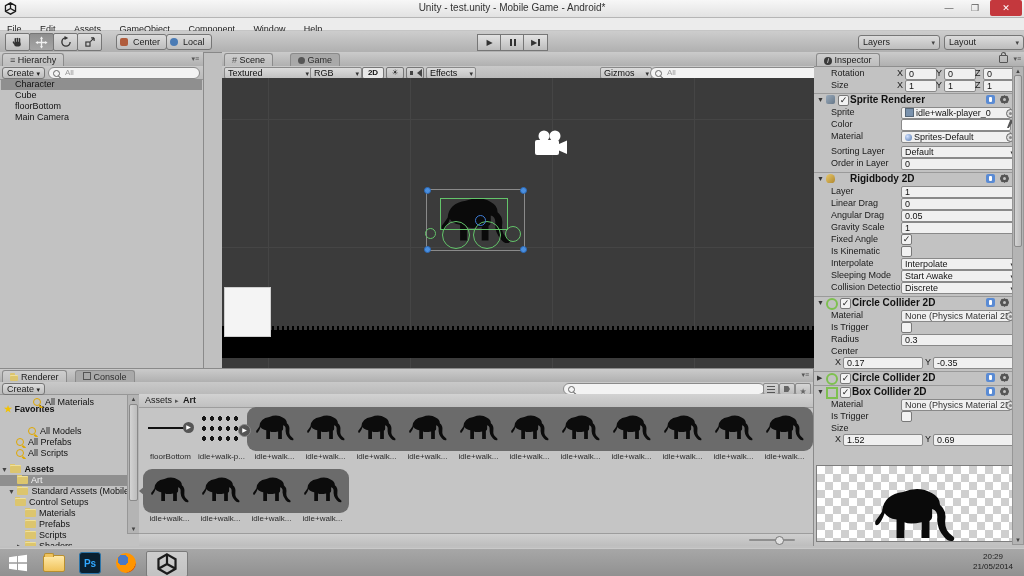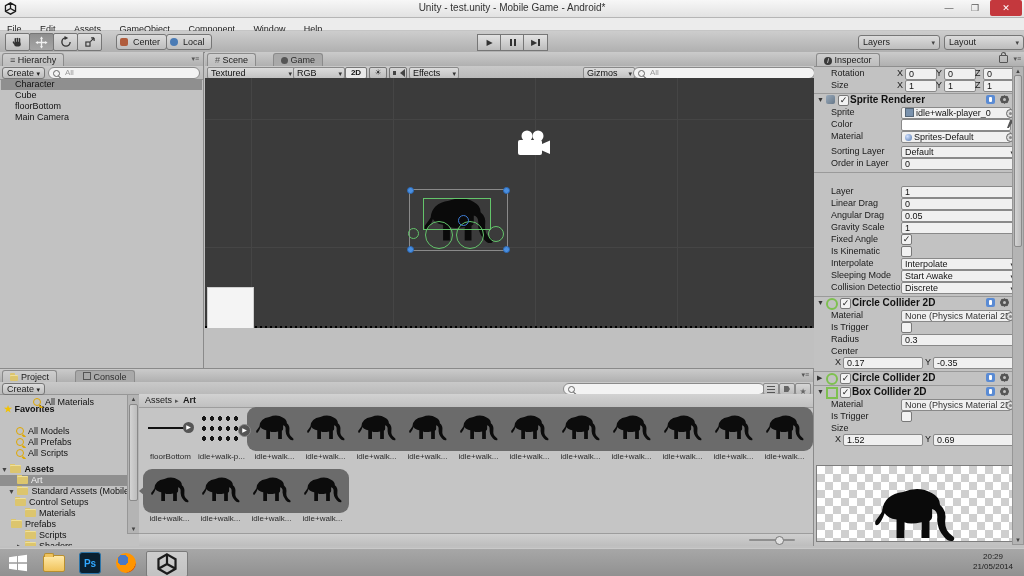--- a/index.html
+++ b/index.html
@@ -186,21 +186,21 @@
     <div class="abs ptoolbar" style="left:0;top:14px;right:0;height:13px">
       <div class="abs" style="left:2px;top:1px;height:10px;line-height:10px;font-size:9px;color:#222;background:linear-gradient(#dcdcdc,#bdbdbd);border:1px solid #767676;border-radius:3px;padding:0 4px"><span>Create</span> <span style="font-size:7px">▾</span></div>
       <div class="search" style="left:48px;top:1px;width:130px"><span class="mag"></span><span>All</span></div>
     </div>
     <div class="hrow sel" style="top:27px">Character</div>
     <div class="hrow" style="top:38px">Cube</div>
     <div class="hrow" style="top:49px">floorBottom</div>
     <div class="hrow" style="top:60px">Main Camera</div>
   </div>
 
-  <div class="abs" style="left:205px;top:52px;width:609px;height:276px">
+  <div class="abs" style="left:222px;top:52px;width:609px;height:316px">
     <div class="abs tabstrip" style="left:0;top:0;right:0;height:14px">
       <div class="tab" style="left:2px"><span style="color:#555">#</span> <span>Scene</span></div>
       <div class="tab inactive" style="left:68px"><span style="display:inline-block;width:7px;height:7px;border-radius:50%;background:#555;vertical-align:-1px"></span> <span>Game</span></div>
     </div>
     <div class="abs ptoolbar" style="left:0;top:14px;right:0;height:12px">
       <div class="abs field ddf" style="left:2px;top:1px;width:80px;background:linear-gradient(#dcdcdc,#c2c2c2)"><span>Textured</span><span class="arr">▾</span></div>
       <div class="abs field ddf" style="left:88px;top:1px;width:44px;background:linear-gradient(#dcdcdc,#c2c2c2)"><span>RGB</span><span class="arr">▾</span></div>
       <div class="abs" style="left:140px;top:1px;width:20px;height:10px;line-height:10px;text-align:center;font-size:8px;font-weight:bold;color:#111;background:#e8e8e8;border:1px solid #777;border-radius:2px">2D</div>
       <div class="abs" style="left:164px;top:1px;width:16px;height:10px;line-height:10px;text-align:center;font-size:8px;color:#333;background:linear-gradient(#d6d6d6,#bdbdbd);border:1px solid #777;border-radius:2px"><span>☀</span></div>
       <div class="abs" style="left:184px;top:1px;width:16px;height:10px;background:linear-gradient(#d6d6d6,#bdbdbd);border:1px solid #777;border-radius:2px">
@@ -236,50 +236,50 @@
         <div class="gdot" style="left:-3px;top:-3px"></div>
         <div class="gdot" style="right:-3px;top:-3px"></div>
         <div class="gdot" style="left:-3px;bottom:-3px"></div>
         <div class="gdot" style="right:-3px;bottom:-3px"></div>
       </div>
     </div>
   </div>
 
   <div class="abs" style="left:0;top:368px;width:813px;height:177px;background:#c2c2c2;border-top:1px solid #8a8a8a;border-right:1px solid #8a8a8a">
     <div class="abs tabstrip" style="left:0;top:0;right:0;height:13px">
-      <div class="tab" style="left:2px"><span class="foldico" style="width:8px;height:6px"></span><span>Project</span></div>
+      <div class="tab" style="left:2px"><span class="foldico" style="width:8px;height:6px"></span><span>Renderer</span></div>
       <div class="tab inactive" style="left:75px"><span style="display:inline-block;width:6px;height:6px;border:1px solid #555;vertical-align:0"></span> <span>Console</span></div>
       <span class="abs" style="right:4px;top:2px;font-size:7px;color:#555">▾≡</span>
     </div>
     <div class="abs ptoolbar" style="left:0;top:13px;right:0;height:12px">
       <div class="abs" style="left:2px;top:1px;height:10px;line-height:10px;font-size:9px;color:#222;background:linear-gradient(#dcdcdc,#bdbdbd);border:1px solid #767676;border-radius:3px;padding:0 4px"><span>Create</span> <span style="font-size:7px">▾</span></div>
       <div class="search" style="left:563px;top:1px;width:180px">
           <span class="mag"></span>
         </div>
       <div class="abs" style="left:763px;top:1px;width:14px;height:10px;border:1px solid #8a8a8a;border-radius:2px;background:linear-gradient(#d6d6d6,#bdbdbd)">
           <span style="position:absolute;left:3px;top:2px;width:8px;height:1px;background:#555;box-shadow:0 3px 0 #555,0 6px 0 #555"></span>
         </div>
       <div class="abs" style="left:779px;top:1px;width:14px;height:10px;border:1px solid #8a8a8a;border-radius:2px;background:linear-gradient(#d6d6d6,#bdbdbd)">
           <span style="position:absolute;left:4px;top:2px;width:6px;height:6px;background:#666;clip-path:polygon(0 0,70% 0,100% 50%,70% 100%,0 100%)"></span>
         </div>
       <div class="abs" style="left:795px;top:1px;width:14px;height:10px;border:1px solid #8a8a8a;border-radius:2px;background:linear-gradient(#d6d6d6,#bdbdbd);text-align:center;line-height:9px"><span style="font-size:8px;color:#666">★</span></div>
     </div>
 
     <div class="abs" style="left:0;top:25px;width:127px;bottom:0;overflow:hidden">
       <div class="treerow" style="top:10px;font-weight:bold"><span style="padding-left:4px;color:#f2c200">★</span> <span>Favorites</span></div>
       <div class="treerow" style="top:3px;padding-left:33px"><span class="ymag"></span><span>All Materials</span></div>
-      <div class="treerow" style="top:32px;padding-left:16px"><span class="ymag"></span><span>All Models</span></div>
+      <div class="treerow" style="top:32px;padding-left:28px"><span class="ymag"></span><span>All Models</span></div>
       <div class="treerow" style="top:43px;padding-left:16px"><span class="ymag"></span><span>All Prefabs</span></div>
       <div class="treerow" style="top:54px;padding-left:16px"><span class="ymag"></span><span>All Scripts</span></div>
       <div class="treerow" style="top:70px;font-weight:bold"><span style="font-size:7px;color:#444;padding-left:1px">▼</span> <span class="foldico"></span><span>Assets</span></div>
       <div class="treerow sel" style="top:81px;padding-left:17px"><span class="foldico"></span><span>Art</span></div>
       <div class="treerow" style="top:92px;padding-left:8px"><span style="font-size:7px;color:#444">▼</span> <span class="foldico"></span><span>Standard Assets (Mobile)</span></div>
       <div class="treerow" style="top:103px;padding-left:15px"><span class="foldico"></span><span>Control Setups</span></div>
       <div class="treerow" style="top:114px;padding-left:25px"><span class="foldico"></span><span>Materials</span></div>
-      <div class="treerow" style="top:125px;padding-left:11px"><span class="foldico"></span><span>Prefabs</span></div>
+      <div class="treerow" style="top:125px;padding-left:25px"><span class="foldico"></span><span>Prefabs</span></div>
       <div class="treerow" style="top:136px;padding-left:25px"><span class="foldico"></span><span>Scripts</span></div>
       <div class="treerow" style="top:147px;padding-left:17px"><span style="font-size:7px;color:#444">▶</span> <span class="foldico"></span><span>Shaders</span></div>
 
     </div>
 
     <div class="sbar" style="left:127px;top:25px;width:11px;bottom:12px">
       <div class="sarrow" style="top:1px">▲</div>
       <div class="sthumb" style="left:1px;right:1px;top:9px;height:95px"></div>
       <div class="sarrow" style="bottom:1px">▼</div>
     </div>
@@ -453,20 +453,27 @@
     <span class="abs" style="left:193px;top:67px;width:6px;height:9px;background:#555;clip-path:polygon(0 100%,35% 40%,65% 0,100% 30%,60% 70%,30% 100%)"></span>
     <span class="lab" style="left:17px;top:79px">Material</span>
     <div class="field" style="left:87px;top:79px;width:102px"><span style="display:inline-block;width:7px;height:7px;border-radius:50%;background:radial-gradient(circle at 35% 35%,#cfe0ff,#5577aa);vertical-align:-1px;margin-right:2px"></span><span>Sprites-Default</span></div>
     <span class="picker" style="left:192px;top:81px"></span>
     <span class="lab" style="left:17px;top:94px">Sorting Layer</span>
     <div class="field ddf" style="left:87px;top:94px;width:108px"><span>Default</span><span class="arr">▾</span></div>
     <span class="lab" style="left:17px;top:106px">Order in Layer</span>
     <div class="field" style="left:87px;top:106px;width:108px">0</div>
 
     <div class="sep" style="top:120px"></div>
+    <div class="chead" style="top:121px">
+      <span class="fold">▼</span>
+      <span class="abs" style="left:12px;top:1px;width:9px;height:9px;background:linear-gradient(135deg,#e8c86a,#b08830);border-radius:50% 50% 40% 40%"></span>
+      <span class="ttl">Rigidbody 2D</span>
+      <span class="docicon" style="left:172px"></span>
+      <span class="gearicon" style="left:186px"></span>
+    </div>
     <span class="lab" style="left:17px;top:134px">Layer</span>
     <div class="field" style="left:87px;top:134px;width:108px">1</div>
     <span class="lab" style="left:17px;top:146px">Linear Drag</span>
     <div class="field" style="left:87px;top:146px;width:108px">0</div>
     <span class="lab" style="left:17px;top:158px">Angular Drag</span>
     <div class="field" style="left:87px;top:158px;width:108px">0.05</div>
     <span class="lab" style="left:17px;top:170px">Gravity Scale</span>
     <div class="field" style="left:87px;top:170px;width:108px">1</div>
     <span class="lab" style="left:17px;top:182px">Fixed Angle</span>
     <span class="cb" style="left:87px;top:182px">✓</span>

